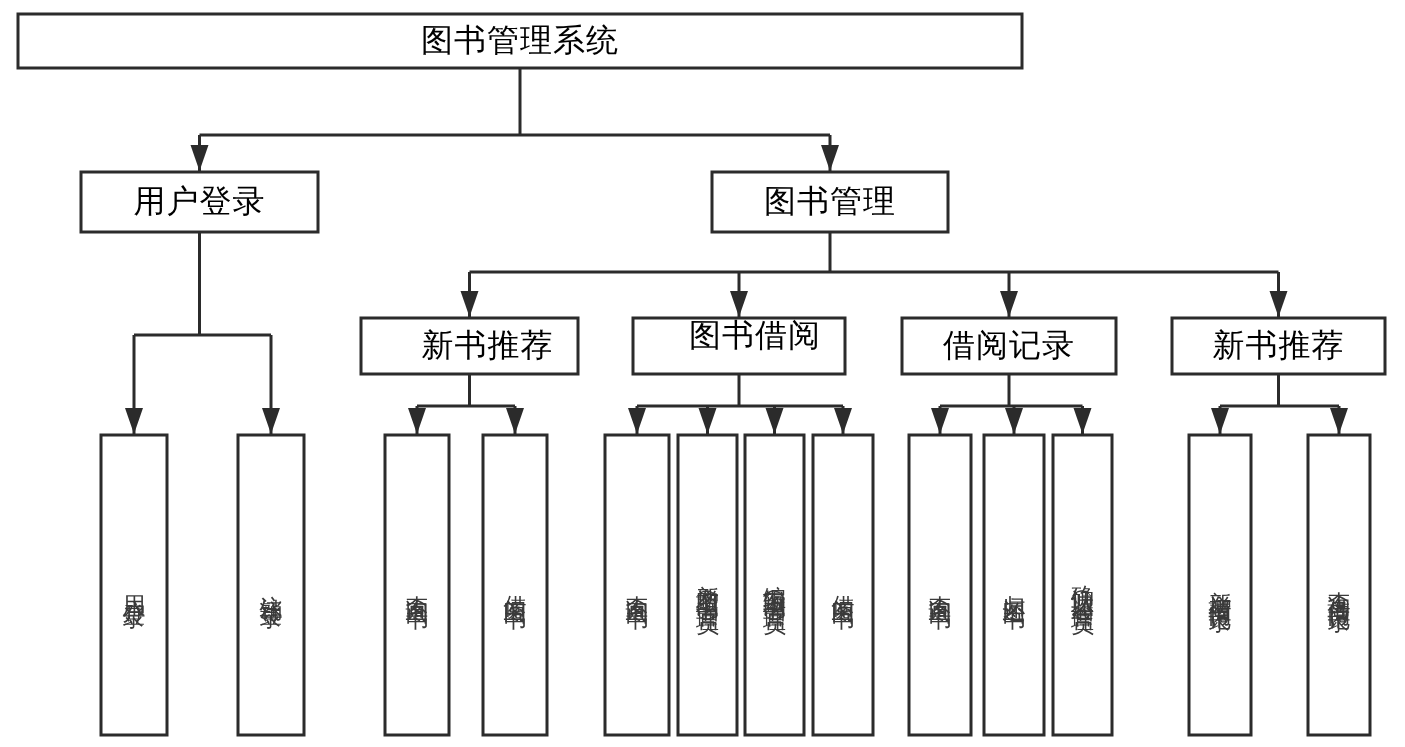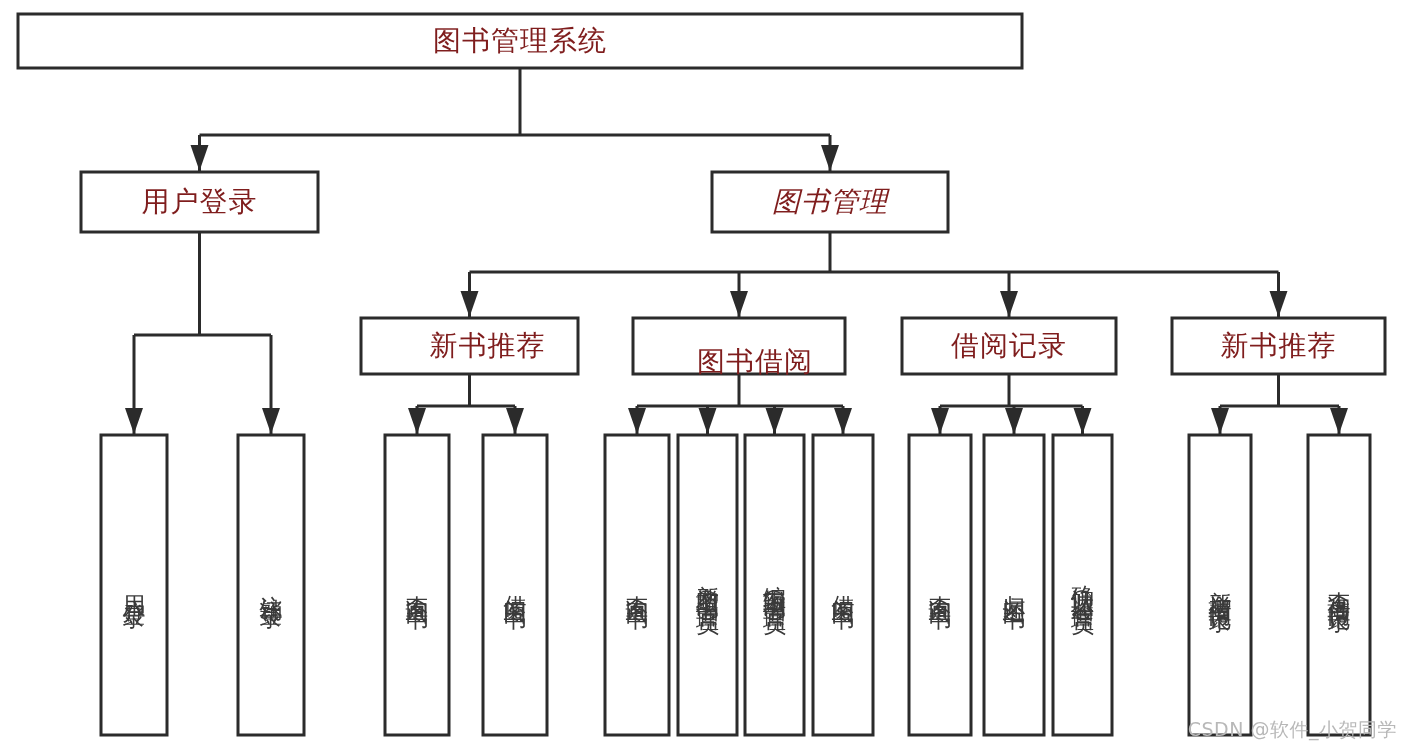--- a/index.html
+++ b/index.html
@@ -58,22 +58,22 @@
   }
   .hlabel-wrap {
     position: absolute;
     display: flex;
     align-items: center;
     justify-content: center;
     pointer-events: none;
   }
   .hlabel-text {
     font-family: "DejaVu Sans", "Liberation Sans", sans-serif;
-    font-size: 28px;
-    color: #7f1d1d;
+    font-size: 32px;
+    color: #000000;
     letter-spacing: 1px;
     white-space: nowrap;
   }
   #watermark {
     position: absolute;
     right: 8px;
     bottom: 4px;
     font-family: "DejaVu Sans", "Liberation Sans", sans-serif;
     font-size: 19px;
     color: #b8b8b8;
@@ -165,27 +165,27 @@
       </g>
   </svg>
 
   <div id="labels-layer">
       <div class="hlabel-wrap" style="left: 18px; top: 14px; width: 1004px; height: 54px;">
         <span class="hlabel-text">图书管理系统</span>
       </div>
       <div class="hlabel-wrap" style="left: 81px; top: 172px; width: 237px; height: 60px;">
         <span class="hlabel-text">用户登录</span>
       </div>
-      <div class="hlabel-wrap" style="left: 712px; top: 172px; width: 236px; height: 60px; font-style: italic;">
+      <div class="hlabel-wrap" style="left: 712px; top: 172px; width: 236px; height: 60px;">
         <span class="hlabel-text">图书管理</span>
       </div>
       <div class="hlabel-wrap" style="left: 379px; top: 318px; width: 217px; height: 56px;">
         <span class="hlabel-text">新书推荐</span>
       </div>
-      <div class="hlabel-wrap" style="left: 633px; top: 334px; width: 244px; height: 56px;">
+      <div class="hlabel-wrap" style="left: 633px; top: 308px; width: 244px; height: 56px;">
         <span class="hlabel-text">图书借阅</span>
       </div>
       <div class="hlabel-wrap" style="left: 902px; top: 318px; width: 214px; height: 56px;">
         <span class="hlabel-text">借阅记录</span>
       </div>
       <div class="hlabel-wrap" style="left: 1172px; top: 318px; width: 213px; height: 56px;">
         <span class="hlabel-text">新书推荐</span>
       </div>
       <div class="vlabel-wrap" style="left: 101px; top: 435px; width: 66px; height: 300px;">
         <span class="vlabel-text">用户登录</span>
@@ -221,14 +221,13 @@
         <span class="vlabel-text">确认归还（管理员）</span>
       </div>
       <div class="vlabel-wrap" style="left: 1189px; top: 435px; width: 62px; height: 300px;">
         <span class="vlabel-text">新增借阅记录</span>
       </div>
       <div class="vlabel-wrap" style="left: 1308px; top: 435px; width: 62px; height: 300px;">
         <span class="vlabel-text">查询借阅记录</span>
       </div>
     </div>
 
-  <div id="watermark">CSDN @软件_小贺同学</div>
 </div>
 
 </body></html>

